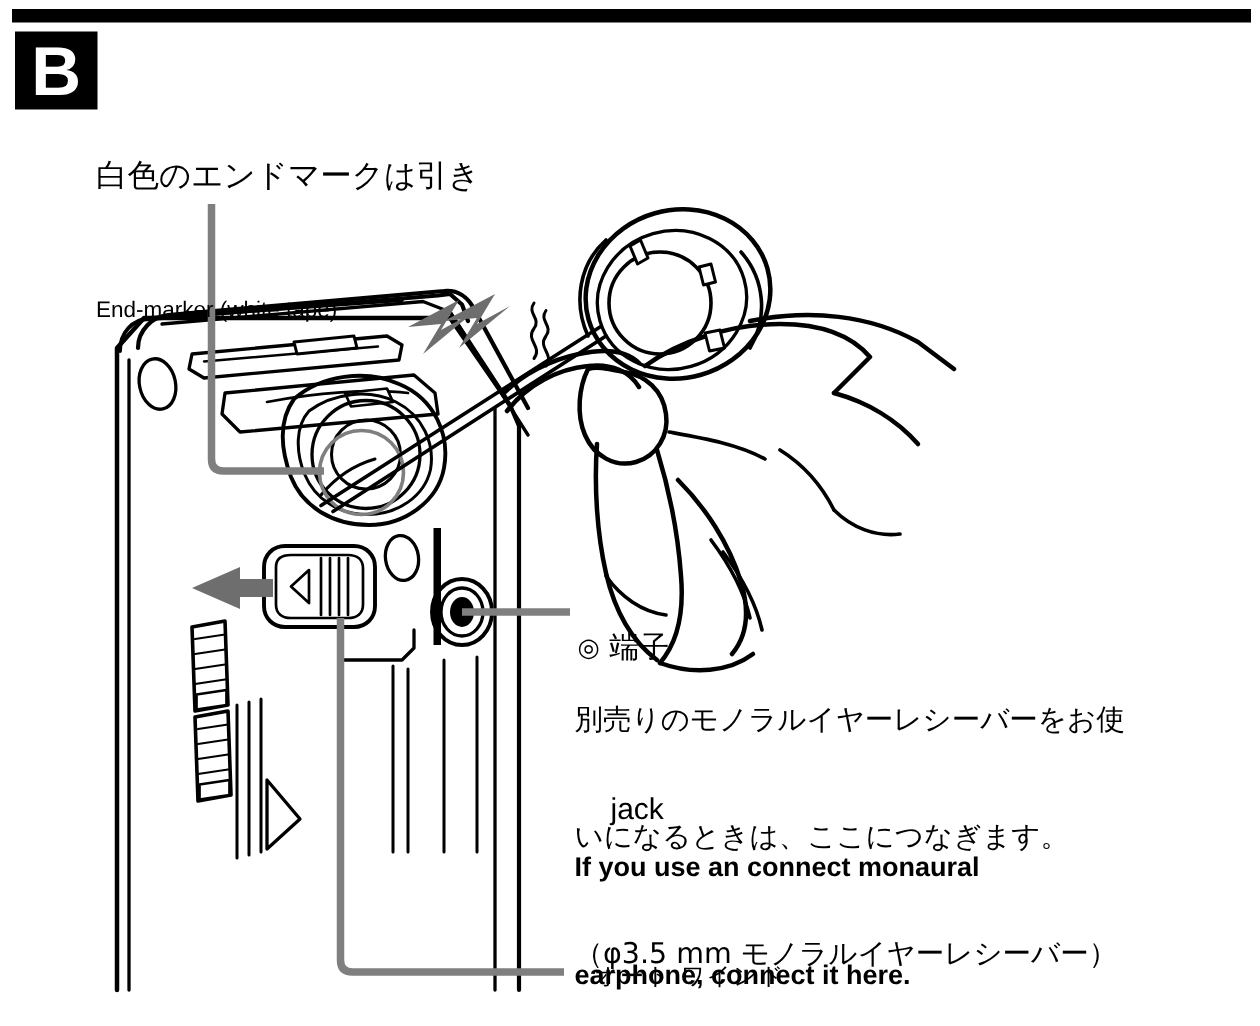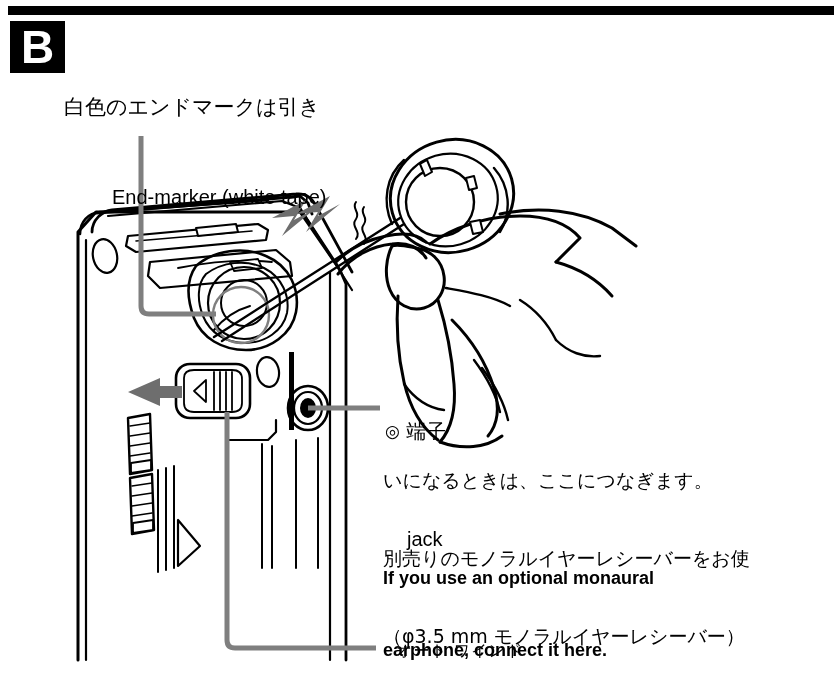--- a/index.html
+++ b/index.html
@@ -62,28 +62,27 @@
     font-family: "Liberation Sans", "DejaVu Sans", sans-serif;
     font-weight: 400;
   }
   .en-bold {
     font-family: "Liberation Sans", "DejaVu Sans", sans-serif;
     font-weight: bold;
   }
 
   #endmarker-block {
     left: 64px;
-    top: 32px;
+    top: 42px;
     font-size: 21px;
     line-height: 30px;
   }
   #endmarker-block .l3 {
-    font-size: 20px;
+    font-size: 15px;
     line-height: 30px;
-    margin-left: 48px;
   }
 
   #jack-block {
     left: 385px;
     top: 341px;
     font-size: 20px;
     line-height: 36px;
   }
   #jack-block .jack-sym {
     font-size: 17px;
@@ -336,27 +335,27 @@
     <div>白色のエンドマークは引き</div>
     <div class="en l3">End-marker (white tape)</div>
   </div>
 
   <div class="txt jp" id="jack-block">
     <div><span class="jack-sym">◎</span> <span>端子</span></div>
     <div class="en" style="padding-left:22px">jack</div>
   </div>
 
   <div class="txt jp" id="jack-desc">
+    <div>別売りのモノラルイヤーレシーバーをお使</div>
     <div>いになるときは、ここにつなぎます。</div>
-    <div>別売りのモノラルイヤーレシーバーをお使</div>
     <div>（φ3.5 mm モノラルイヤーレシーバー）</div>
   </div>
 
   <div class="txt en-bold" id="jack-desc-en">
-    <div>If you use an optional monaural</div>
+    <div>If you use an connect monaural</div>
     <div>earphone, connect it here.</div>
     
   </div>
 
   <div class="txt" id="autowind-block">
     <span class="ruby">オート ワインド</span>
     
   </div>
 
 </div>

